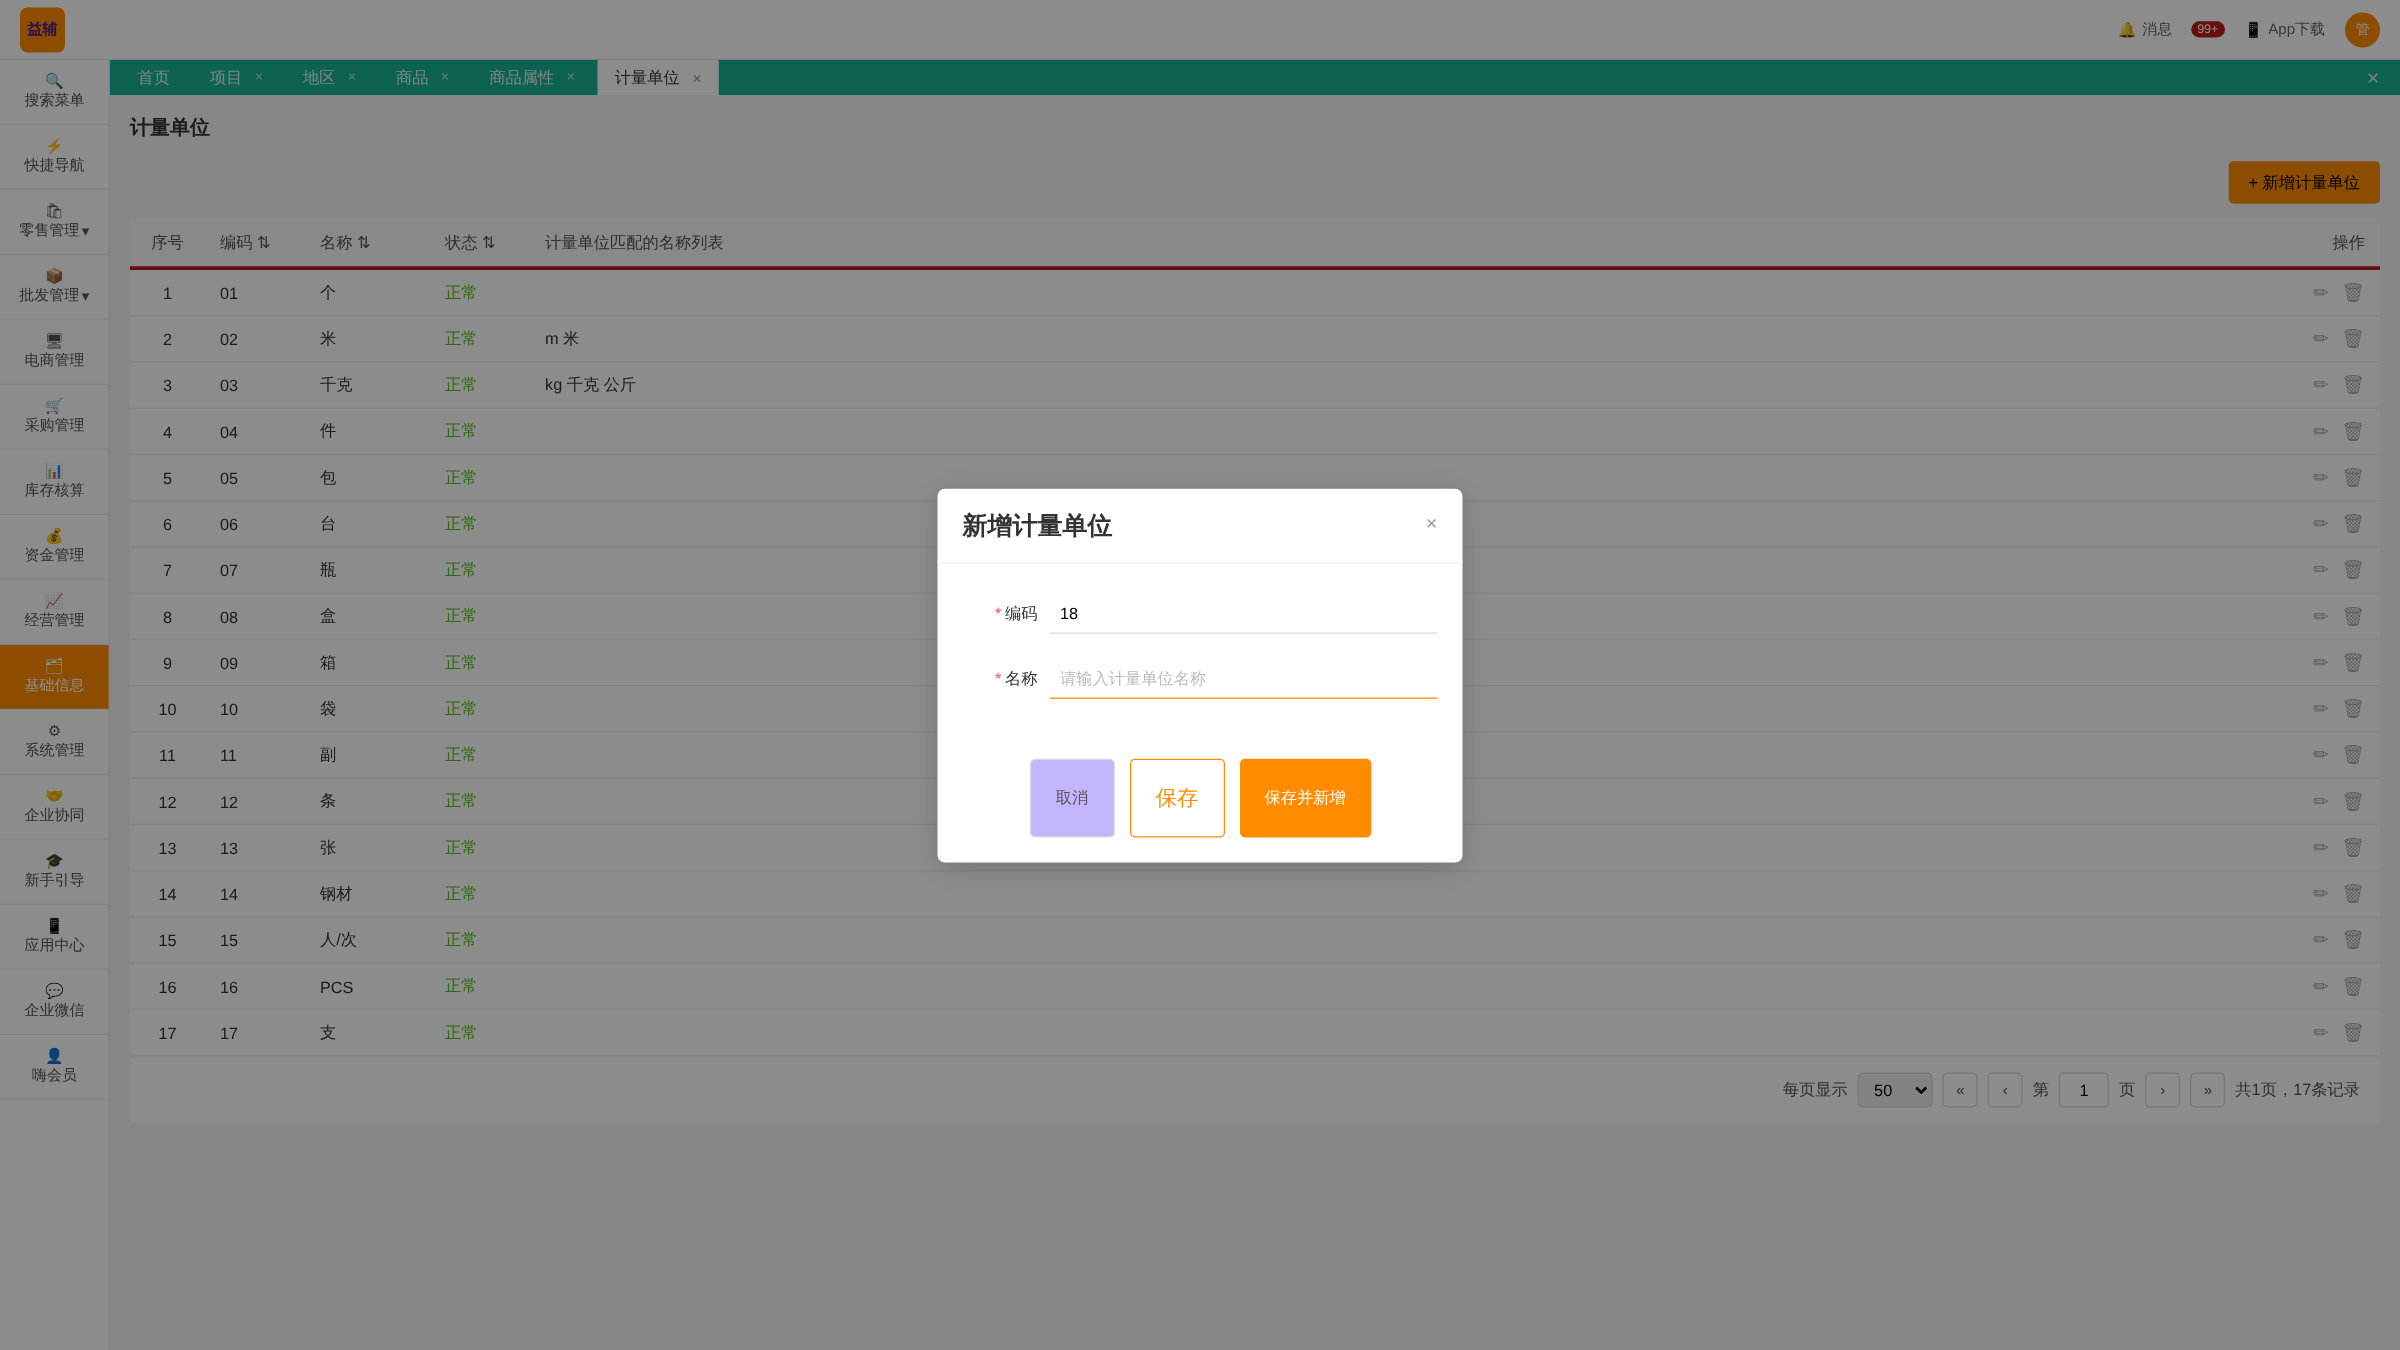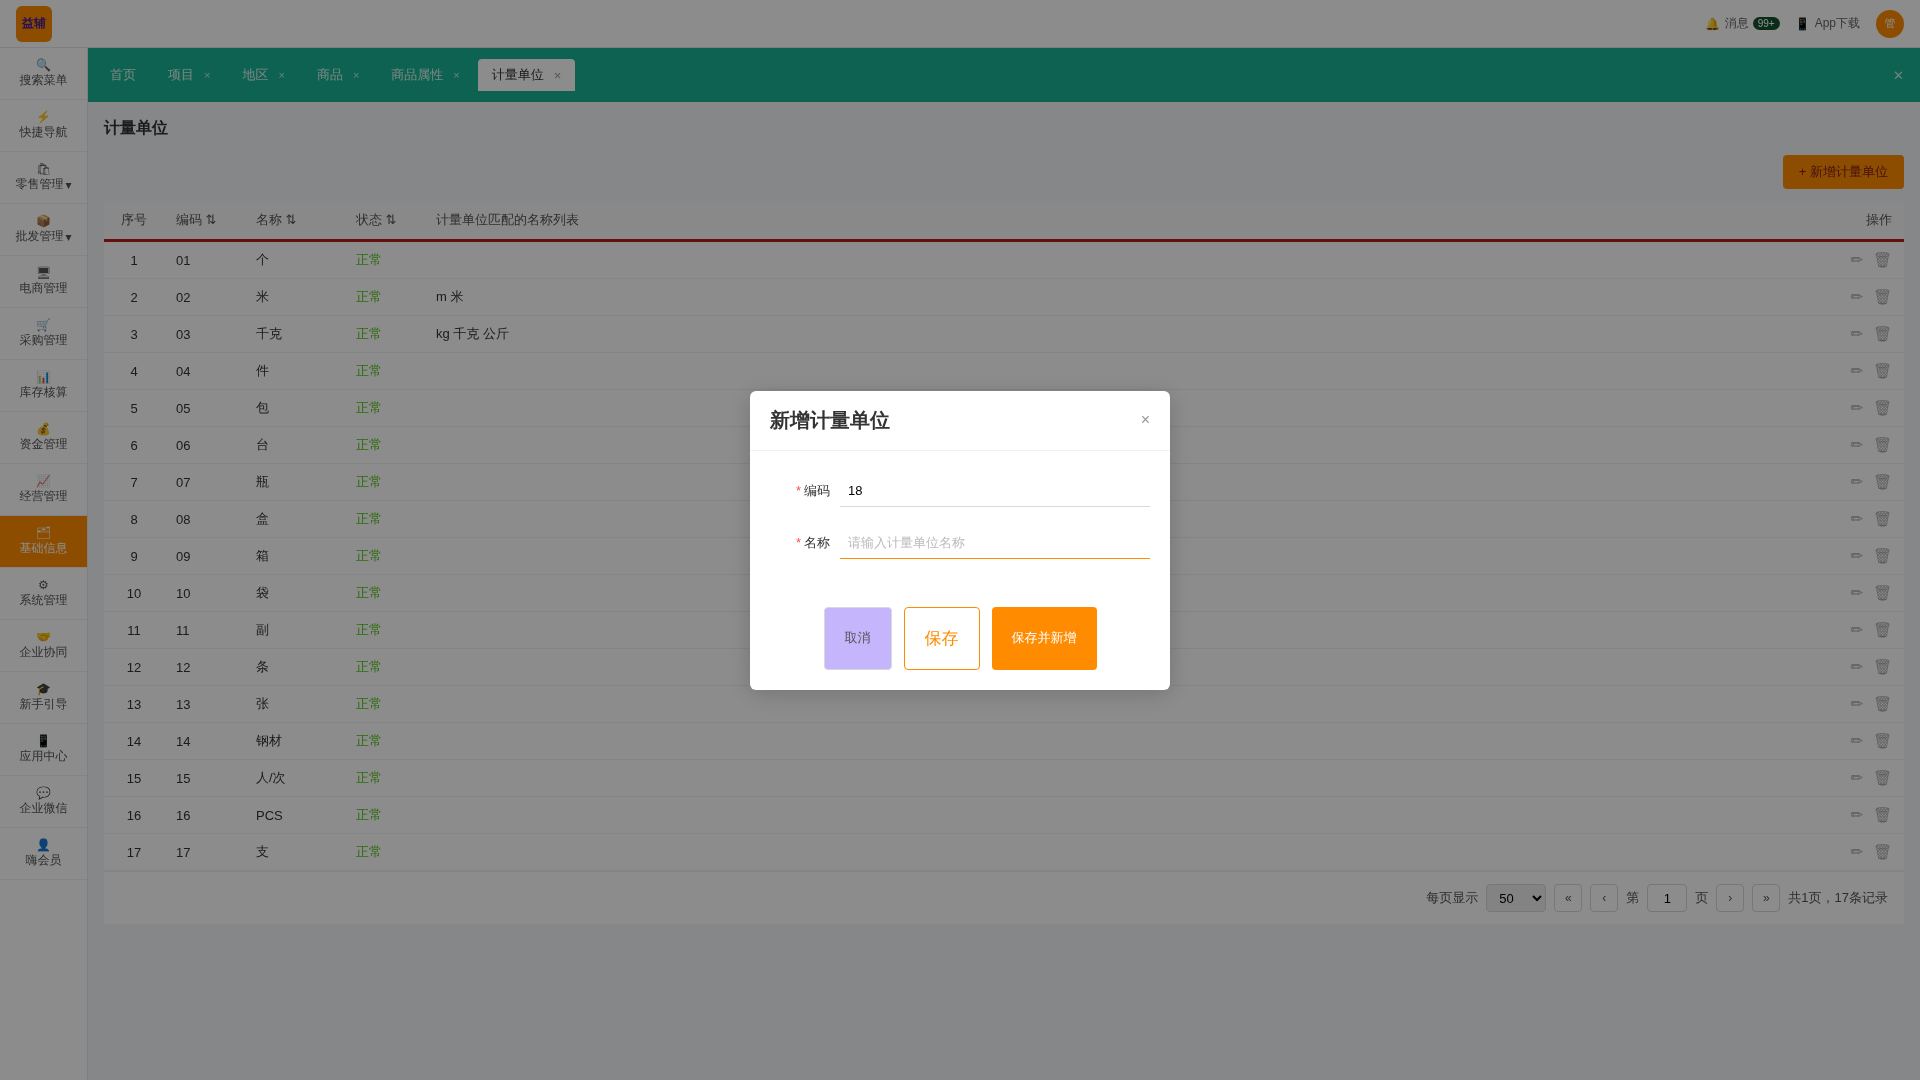--- a/index.html
+++ b/index.html
@@ -6,48 +6,48 @@
     body { font-family: 'Microsoft YaHei', '微软雅黑', sans-serif; font-size: 13px; background: #f0f2f5; color: #333; overflow: hidden; }
 
     
     .app-wrapper { display: flex; flex-direction: column; height: 1080px; width: 1920px; }
     .top-bar { height: 48px; background: #fff; display: flex; align-items: center; padding: 0 16px; border-bottom: 1px solid #e8e8e8; justify-content: space-between; }
     .top-bar-left { display: flex; align-items: center; gap: 12px; }
     .logo-area { display: flex; align-items: center; gap: 8px; }
     .logo-icon { width: 36px; height: 36px; background: #ff8c00; border-radius: 6px; display: flex; align-items: center; justify-content: center; color: #4c1d95; font-weight: bold; font-size: 12px; }
     .top-bar-right { display: flex; align-items: center; gap: 16px; }
     .top-bar-btn { display: flex; align-items: center; gap: 4px; font-size: 12px; color: #666; cursor: pointer; }
-    .notification-badge { background: #14532d; color: white; border-radius: 10px; font-size: 10px; padding: 1px 5px; margin-left: 0; }
+    .notification-badge { background: #b91c1c; color: white; border-radius: 10px; font-size: 10px; padding: 1px 5px; margin-left: 11px; }
     .avatar { width: 28px; height: 28px; border-radius: 50%; background: #ff8c00; display: flex; align-items: center; justify-content: center; color: white; font-size: 11px; }
 
     .main-layout { display: flex; flex: 1; overflow: hidden; }
 
     
     .sidebar { width: 88px; background: #fff; border-right: 1px solid #e8e8e8; display: flex; flex-direction: column; overflow-y: auto; }
     .sidebar-item { padding: 10px 4px; text-align: center; cursor: pointer; font-size: 12px; color: #555; border-bottom: 1px solid #f0f0f0; }
     .sidebar-item.active { background: #ff8c00; color: white; }
     .sidebar-item-with-arrow { display: flex; align-items: center; justify-content: center; gap: 2px; }
 
     
     .content-area { flex: 1; display: flex; flex-direction: column; overflow: hidden; }
 
     
-    .tab-bar { height: 54px; background: #1ab394; display: flex; align-items: center; padding: 0 8px; gap: 4px; }
+    .tab-bar { height: 28px; background: #1ab394; display: flex; align-items: center; padding: 0 8px; gap: 4px; }
     .tab-item { height: 32px; padding: 0 14px; display: flex; align-items: center; gap: 6px; border-radius: 4px 4px 0 0; font-size: 13px; cursor: pointer; color: rgba(255,255,255,0.85); }
     .tab-item.active { background: white; color: #333; }
     .tab-close { font-size: 11px; color: rgba(255,255,255,0.7); cursor: pointer; }
     .tab-close-btn { margin-left: 4px; line-height: 1; }
 
     
     .page-content { flex: 1; padding: 16px; overflow: auto; background: #f5f6fa; }
     .page-title { font-size: 16px; font-weight: bold; color: #333; margin-bottom: 16px; }
 
     
     .toolbar { display: flex; justify-content: flex-end; margin-bottom: 12px; }
-    .btn-add { background: #ff8c00; color: #7f1d1d; border: none; padding: 8px 16px; border-radius: 4px; cursor: pointer; font-size: 13px; }
+    .btn-add { background: #ff8c00; color: #000000; border: none; padding: 8px 16px; border-radius: 4px; cursor: pointer; font-size: 13px; }
 
     
     .table-wrapper { background: white; border-radius: 4px; overflow: hidden; }
     table { width: 100%; border-collapse: collapse; }
     thead tr { background: #fafafa; }
     th { padding: 10px 12px; text-align: left; font-weight: 500; color: #555; border-bottom: 3px solid #b91c1c; font-size: 13px; white-space: nowrap; }
     td { padding: 9px 12px; border-bottom: 1px solid #f0f0f0; font-size: 13px; color: #333; }
     .status-normal { color: #52c41a; }
     .action-icons { display: flex; gap: 10px; justify-content: flex-end; }
     .action-icon { color: #aaa; cursor: pointer; font-size: 15px; }

